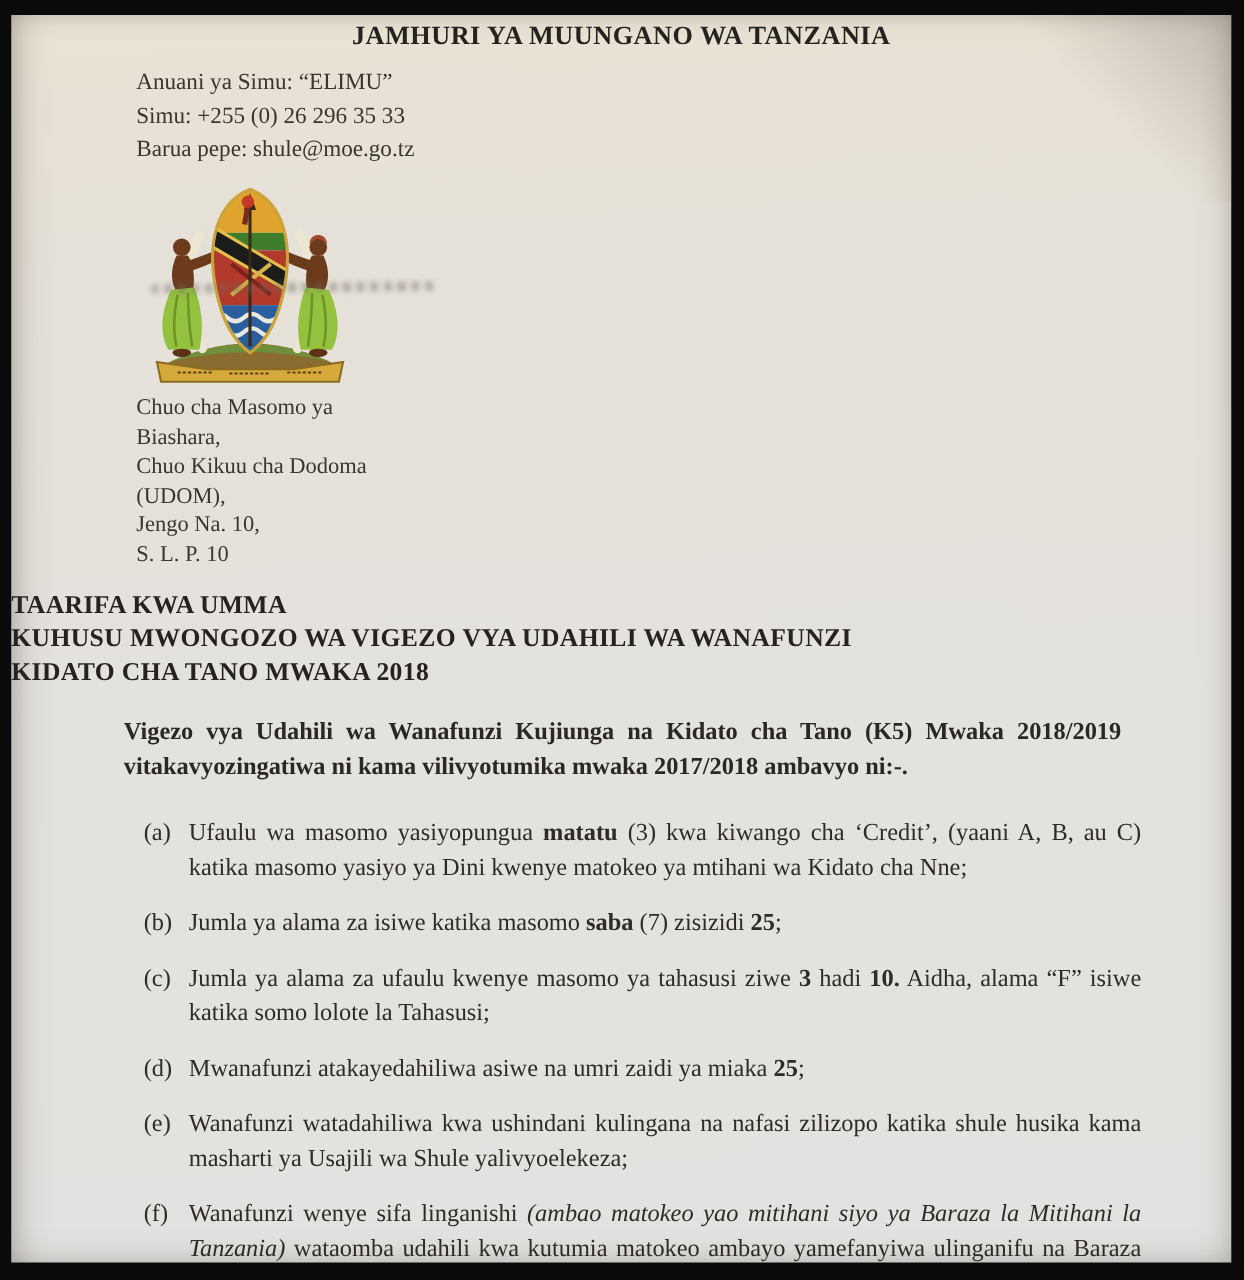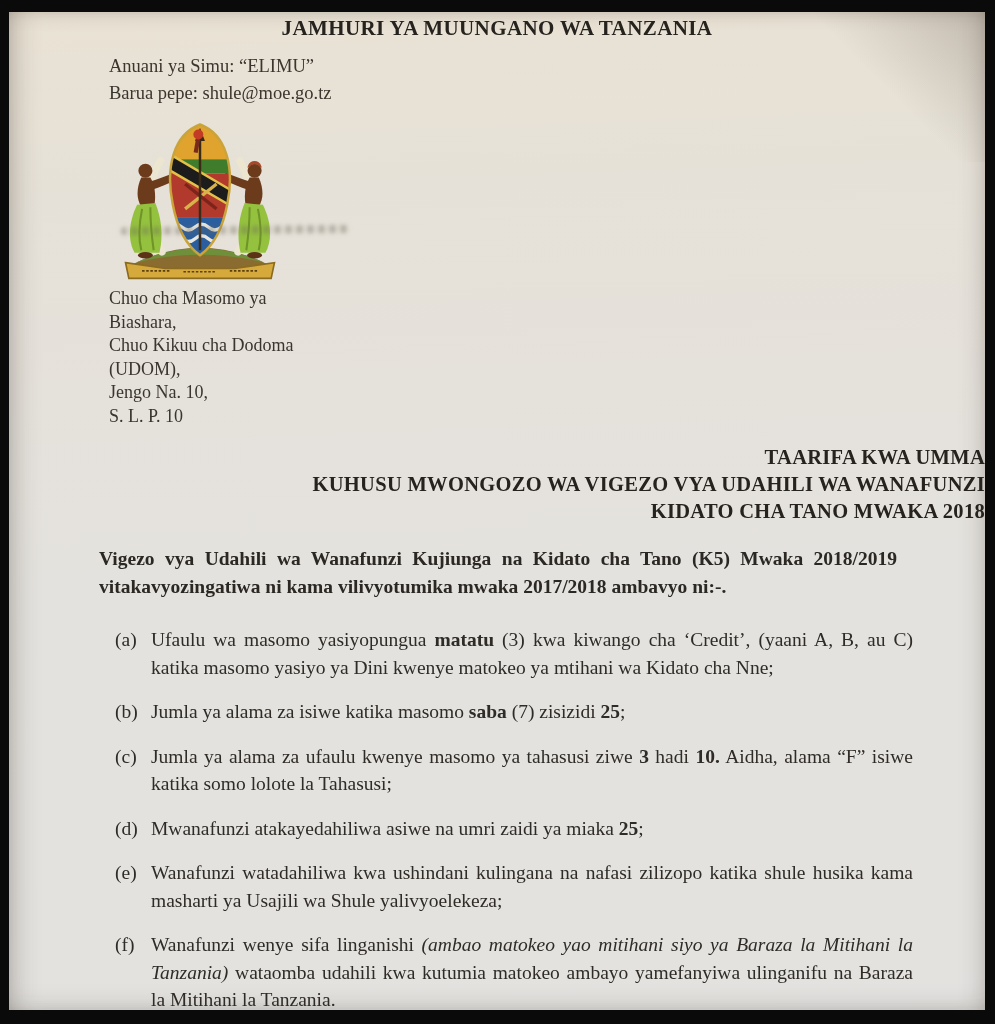--- a/index.html
+++ b/index.html
@@ -27,21 +27,21 @@
   .top-row{display:flex;align-items:flex-start;margin-top:12px;padding:0 58px 0 100px;flex-direction:column;}
   .contact-block{width:300px;font-size:18.5px;line-height:27px;color:#3a352e;}
   .emblem-wrap{flex:1;display:flex;justify-content:center;margin-top:-6px;}
   .address-block{width:238px;font-size:18px;line-height:23.5px;color:#3a352e;}
   .address-block .city{font-weight:700;color:#26231f;letter-spacing:.5px;}
   .smudge{
     position:absolute;left:112px;top:214px;width:228px;height:8px;
     background:repeating-linear-gradient(90deg,rgba(110,102,92,.45) 0 5px,rgba(110,102,92,.08) 5px 11px);
     filter:blur(2.2px);border-radius:4px;transform:rotate(-.6deg);
   }
-  .doc-title{text-align:right;margin-top:16px;font-weight:700;color:#26231f;}
+  .doc-title{text-align:left;margin-top:16px;font-weight:700;color:#26231f;}
   .doc-title .t-line{font-size:20.5px;line-height:27px;letter-spacing:.3px;}
   .intro{margin:20px 88px 0 90px;font-weight:700;font-size:19.5px;line-height:27.5px;
     text-align:justify;color:#2b2824;}
   .items{margin:26px 72px 0 106px;}
   .item{display:flex;margin-top:17px;font-size:19.5px;line-height:27.5px;color:#2f2b26;}
   .item:first-child{margin-top:0;}
   .item-label{flex:0 0 36px;}
   .item-text{flex:1;text-align:justify;}
   .signature-block{text-align:center;margin-top:4px;position:relative;margin-left:17px;}
   .sig-svg{display:block;margin:0 auto -26px auto;}
@@ -55,20 +55,21 @@
   <div class="paper">
     <div class="corner-shade"></div>
 
     <div class="ministry-head">
       <div class="h-line">JAMHURI YA MUUNGANO WA TANZANIA</div>
     </div>
 
     <div class="top-row">
       <div class="contact-block">
         <div>Anuani ya Simu: “ELIMU”</div>
+        <div>Simu: +255 (0) 26 296 35 33</div>
         <div>Barua pepe: shule@moe.go.tz</div>
       </div>
 
       <div class="emblem-wrap">
         <svg width="182" height="186" viewBox="0 0 220 220" aria-hidden="true">
           <defs>
             <clipPath id="shieldClip">
               <path d="M110 26 C142 38 152 78 143 122 C137 154 124 174 110 184 C96 174 83 154 77 122 C68 78 78 38 110 26 Z"></path>
             </clipPath>
           </defs>

